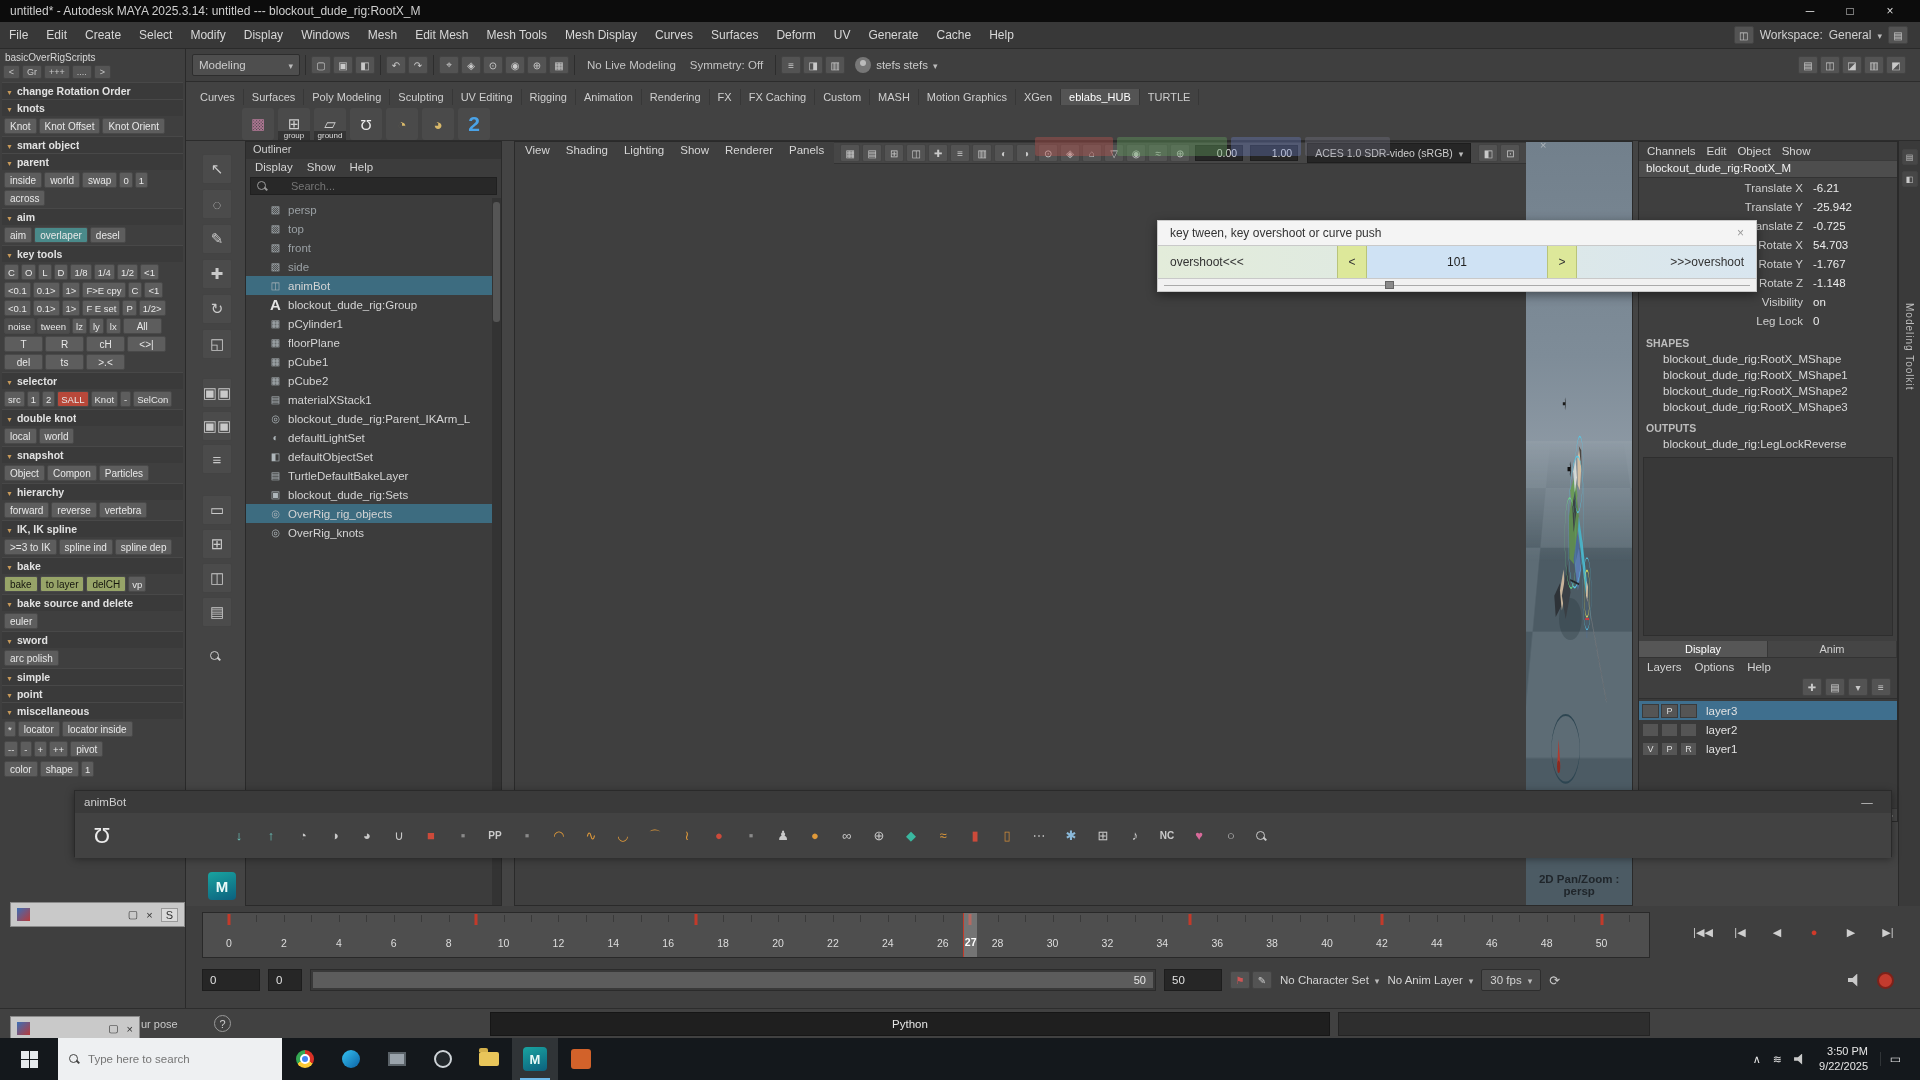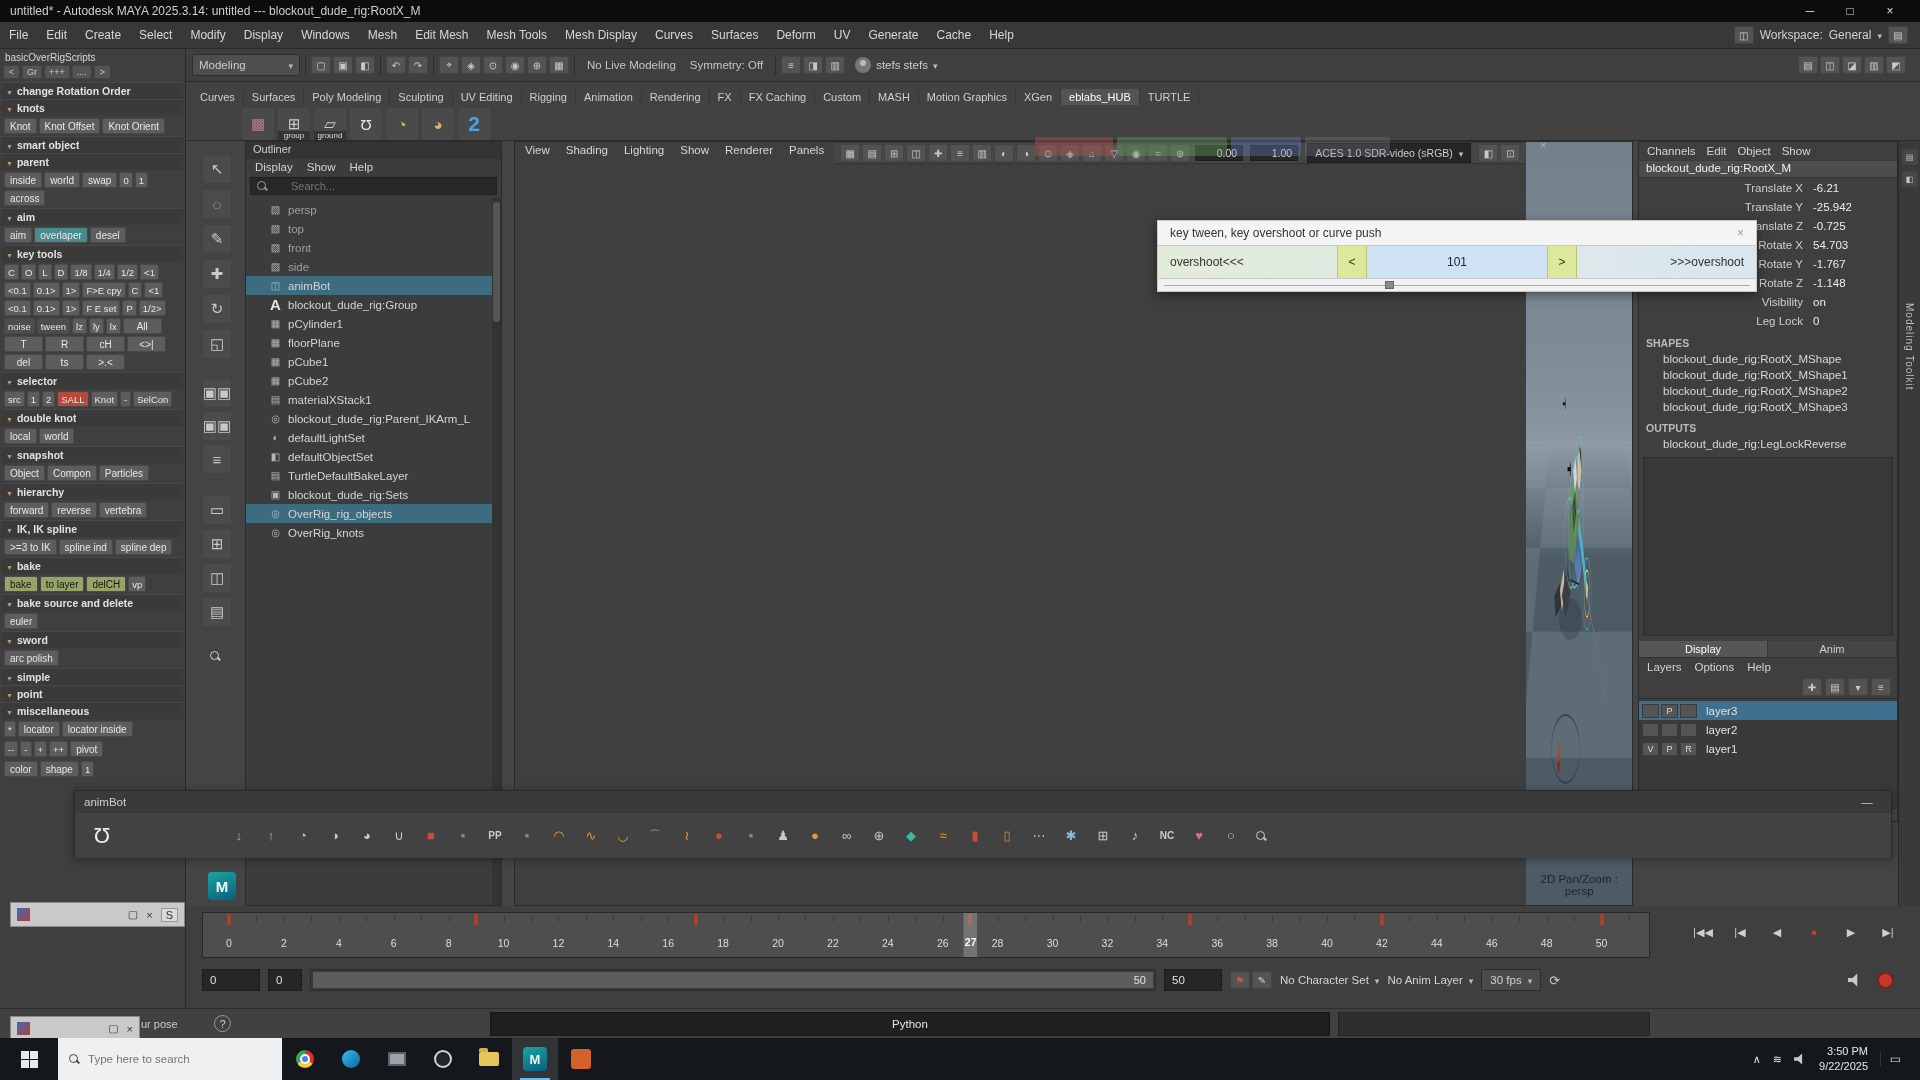--- a/index.html
+++ b/index.html
@@ -96,21 +96,21 @@
   
   #viewport{position:absolute;left:514px;top:141px;width:1119px;height:765px;border:1px solid #2a2a2a;display:flex;flex-direction:row;background:#3f3f3f;}
   .vp-menus{display:flex;gap:16px;padding:2px 10px;font-size:11.5px;color:#d6d6d6;height:20px;flex:none;}
   .vp-toolbar{display:flex;align-items:center;gap:3px;height:22px;background:#464646;border-top:1px solid #383838;border-bottom:1px solid #333;padding:0 6px;flex:none;}
   .vp-field{width:48px;height:16px;background:#262626;border:1px solid #1e1e1e;color:#ddd;font-size:10.5px;display:flex;align-items:center;justify-content:flex-end;padding:0 5px;margin:0 2px;}
   .vp-colorspace{display:flex;align-items:center;gap:6px;height:20px;background:#262626;border:1px solid #1e1e1e;color:#ccc;font-size:10.5px;padding:0 7px;margin:0 4px;white-space:nowrap;cursor:pointer;}
   .vp-scene{flex:1;position:relative;overflow:hidden;background:linear-gradient(180deg,#72808c 0%,#7e8c98 28%,#8d99a4 41%,#909ca6 42%);}
   .vp-floor{position:absolute;left:-420px;right:-420px;top:301px;height:1650px;background:repeating-conic-gradient(#5d6c75 0% 25%,#4c5b64 25% 50%) 0 0/148px 148px;transform:perspective(500px) rotateX(58deg);transform-origin:50% 0;}
   .vp-fade{position:absolute;left:0;right:0;top:299px;height:120px;background:linear-gradient(180deg,#909ca6,rgba(144,156,166,0));}
   .scene-svg{position:absolute;inset:0;width:100%;height:100%;}
-  .vp-overlay-label{position:absolute;left:0;right:0;bottom:8px;text-align:center;font-size:11.5px;color:#20262b;}
+  .vp-overlay-label{position:absolute;left:0;right:0;bottom:8px;text-align:center;font-size:11.5px;color:#20262b;font-weight:bold;}
 
   
   #overshoot{position:absolute;left:1157px;top:220px;width:600px;z-index:50;box-shadow:0 3px 10px rgba(0,0,0,.45);font-size:12px;}
   .ov-title{height:26px;background:#f4f4f4;border:1px solid #c9c9c9;display:flex;align-items:center;padding:0 12px;color:#333;}
   .ov-close{margin-left:auto;color:#999;cursor:pointer;}
   .ov-row{height:33px;display:flex;align-items:stretch;background:linear-gradient(90deg,#e3ecda,#d9e6f0);border:1px solid #c9c9c9;border-top:none;}
   .ov-cell{display:flex;align-items:center;color:#333;}
   .ov-left{flex:1;padding-left:12px;}
   .ov-right{flex:1;justify-content:flex-end;padding-right:12px;}
   .ov-btn{width:30px;justify-content:center;background:#dde89a;border-left:1px solid #b9c47a;border-right:1px solid #b9c47a;cursor:pointer;}

